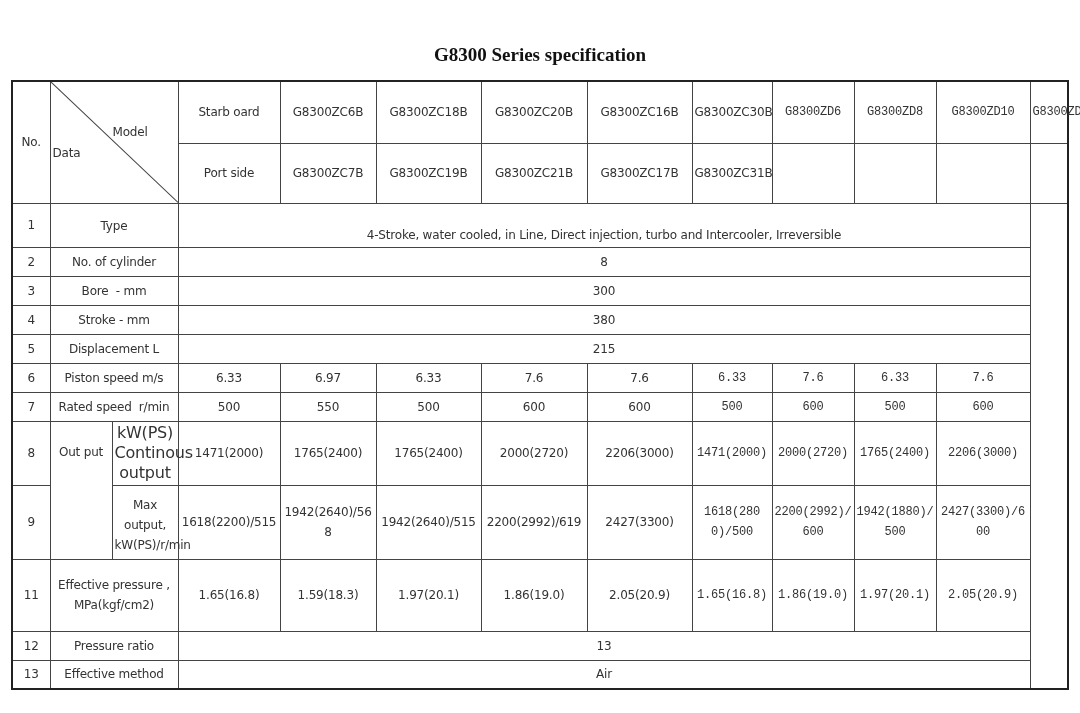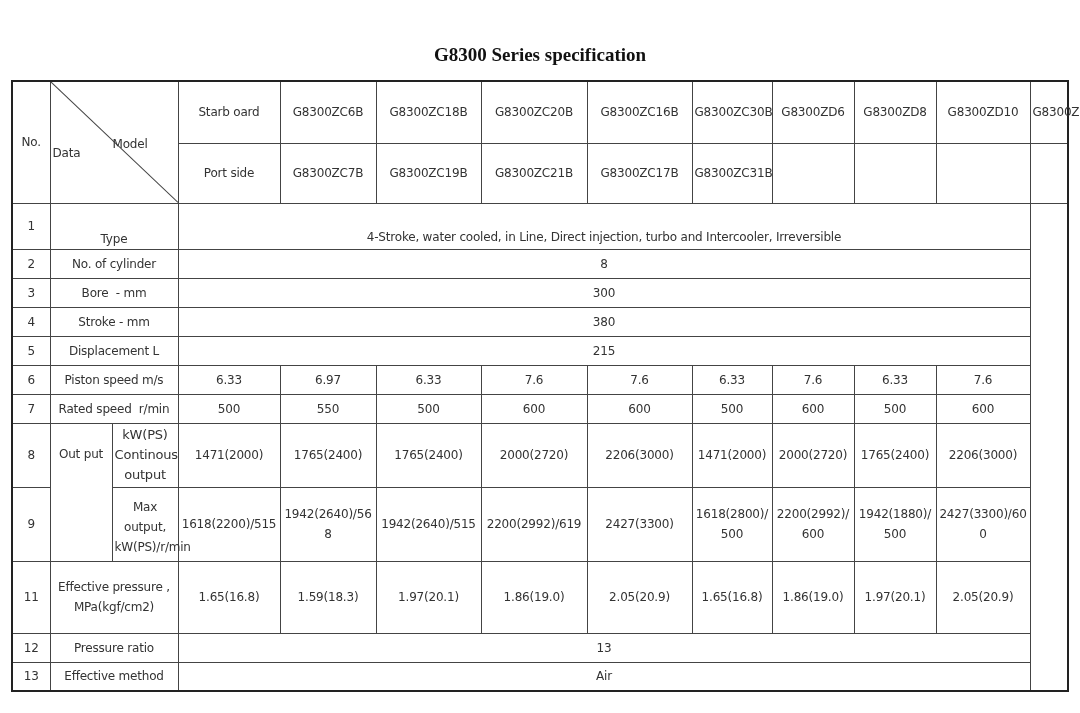--- a/index.html
+++ b/index.html
@@ -5,24 +5,24 @@
   html, body { margin: 0; padding: 0; background: #ffffff; }
   body { width: 1080px; height: 713px; position: relative; overflow: hidden;
          font-family: "DejaVu Sans", sans-serif; color: #333333; }
   .title { position: absolute; left: 0; top: 44px; width: 1080px; text-align: center;
            font-family: "Liberation Serif", serif; font-weight: bold; font-size: 19px; color: #111; }
   table.spec { position: absolute; left: 11px; top: 80px; border-collapse: collapse;
                table-layout: fixed; width: 1058px; border: 2px solid #222; }
   table.spec td { border: 1px solid #444; font-size: 12px; text-align: center; vertical-align: middle;
                   padding: 0 2px; line-height: 20px; color: #333; letter-spacing: -0.2px; }
   td.left { text-align: left; padding-left: 2px; }
-  td.muted { color: #c9c6bb; }
+  td.muted { color: #c9c6bb; font-family: Liberation Mono, monospace; }
   td.diag { position: relative; padding: 0; }
   td.diag svg { position: absolute; left: 0; top: 0; width: 100%; height: 100%; }
-  .diag-model { position: absolute; left: 62px; top: 52px; font-size: 12px; }
+  .diag-model { position: absolute; left: 62px; top: 40px; font-size: 12px; }
   .diag-data { position: absolute; left: 2px; top: 61px; font-size: 12px; }
   .small { line-height: 20px; }
 </style>
 </head>
 <body>
 
 <div class="title">G8300 Series specification</div>
 
 <table class="spec">
   <colgroup>
@@ -70,21 +70,21 @@
     <td>G8300ZC17B</td>
     <td>G8300ZC31B</td>
     <td></td>
     <td></td>
     <td></td>
     <td></td>
   </tr>
 
   <tr style="height:44px">
     <td>1</td>
-    <td colspan="2" class="left" style="vertical-align:top;padding-top:25px">Type</td>
+    <td colspan="2" class="left" style="vertical-align:top;padding-top:12px">Type</td>
     <td colspan="9" style="vertical-align:bottom;padding-bottom:2px">4-Stroke, water cooled, in Line, Direct injection, turbo and Intercooler, Irreversible</td>
   </tr>
   <tr style="height:29px">
     <td>2</td>
     <td colspan="2" class="left">No. of cylinder</td>
     <td colspan="9">8</td>
   </tr>
   <tr style="height:29px">
     <td>3</td>
     <td colspan="2" class="left" style="white-space:pre">Bore  - mm</td>
@@ -125,21 +125,21 @@
     <td>600</td>
     <td class="muted">500</td>
     <td class="muted">600</td>
     <td class="muted">500</td>
     <td class="muted">600</td>
   </tr>
 
   <tr style="height:64px">
     <td>8</td>
     <td rowspan="2" style="vertical-align:top;padding-top:20px">Out put</td>
-    <td class="left" style="font-size:13px">kW(PS) Continous output</td>
+    <td class="left" style="font-size:16px">kW(PS) Continous output</td>
     <td>1471(2000)</td>
     <td>1765(2400)</td>
     <td>1765(2400)</td>
     <td>2000(2720)</td>
     <td>2206(3000)</td>
     <td class="muted">1471(2000)</td>
     <td class="muted">2000(2720)</td>
     <td class="muted">1765(2400)</td>
     <td class="muted">2206(3000)</td>
   </tr>

